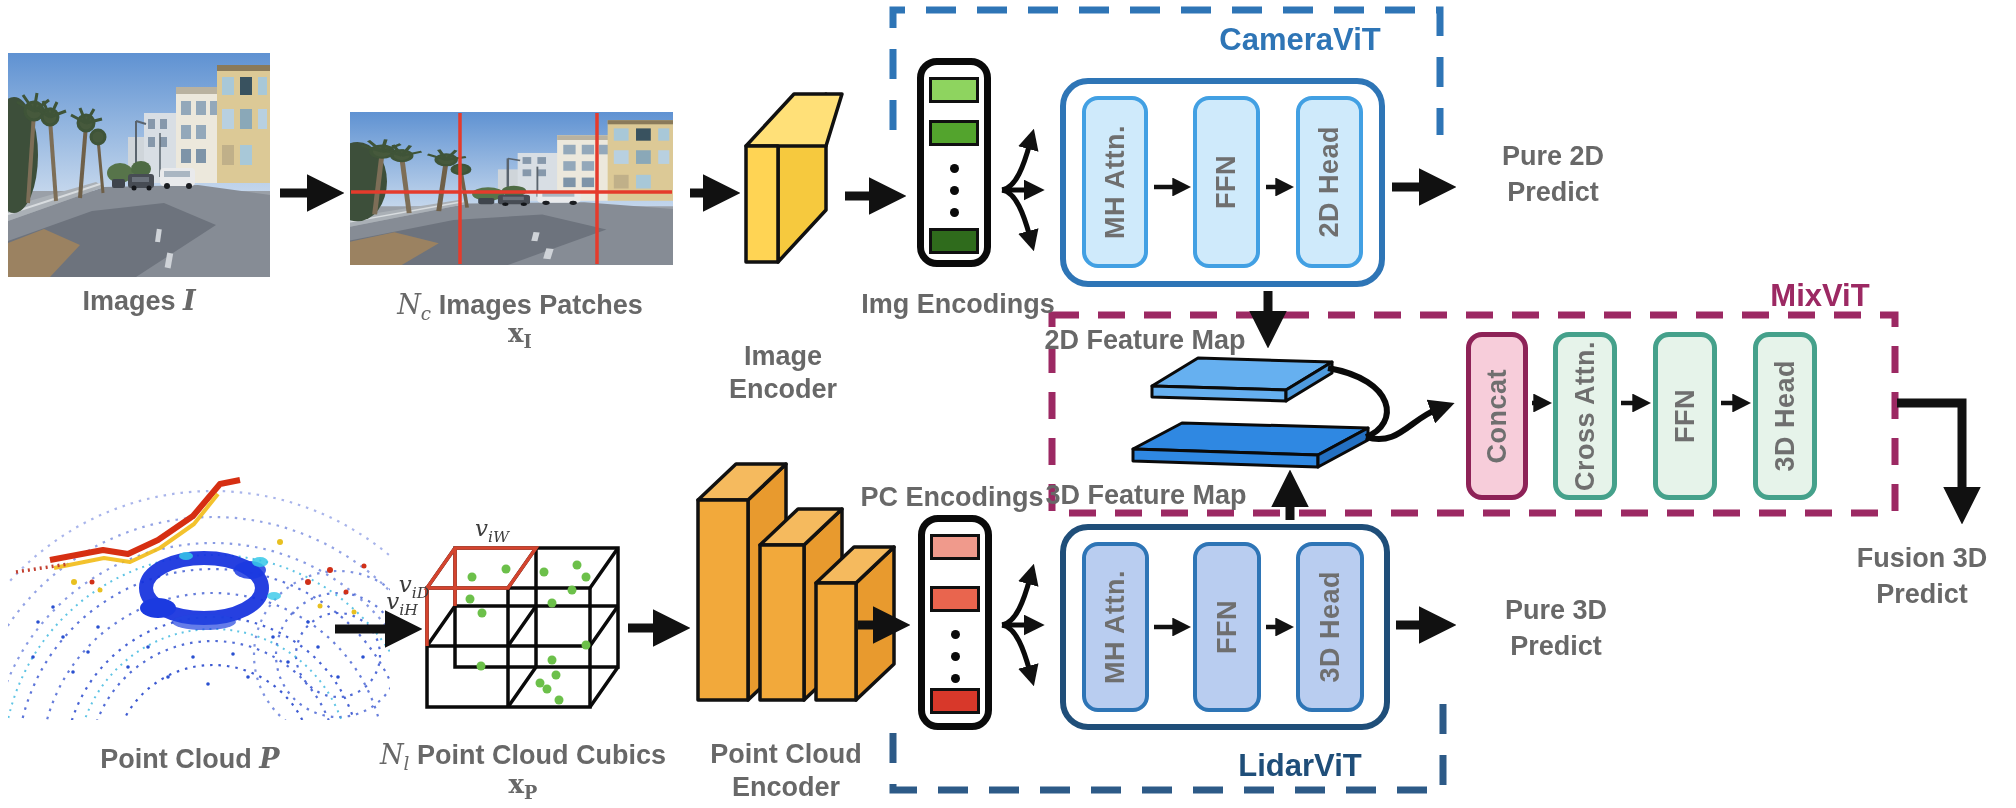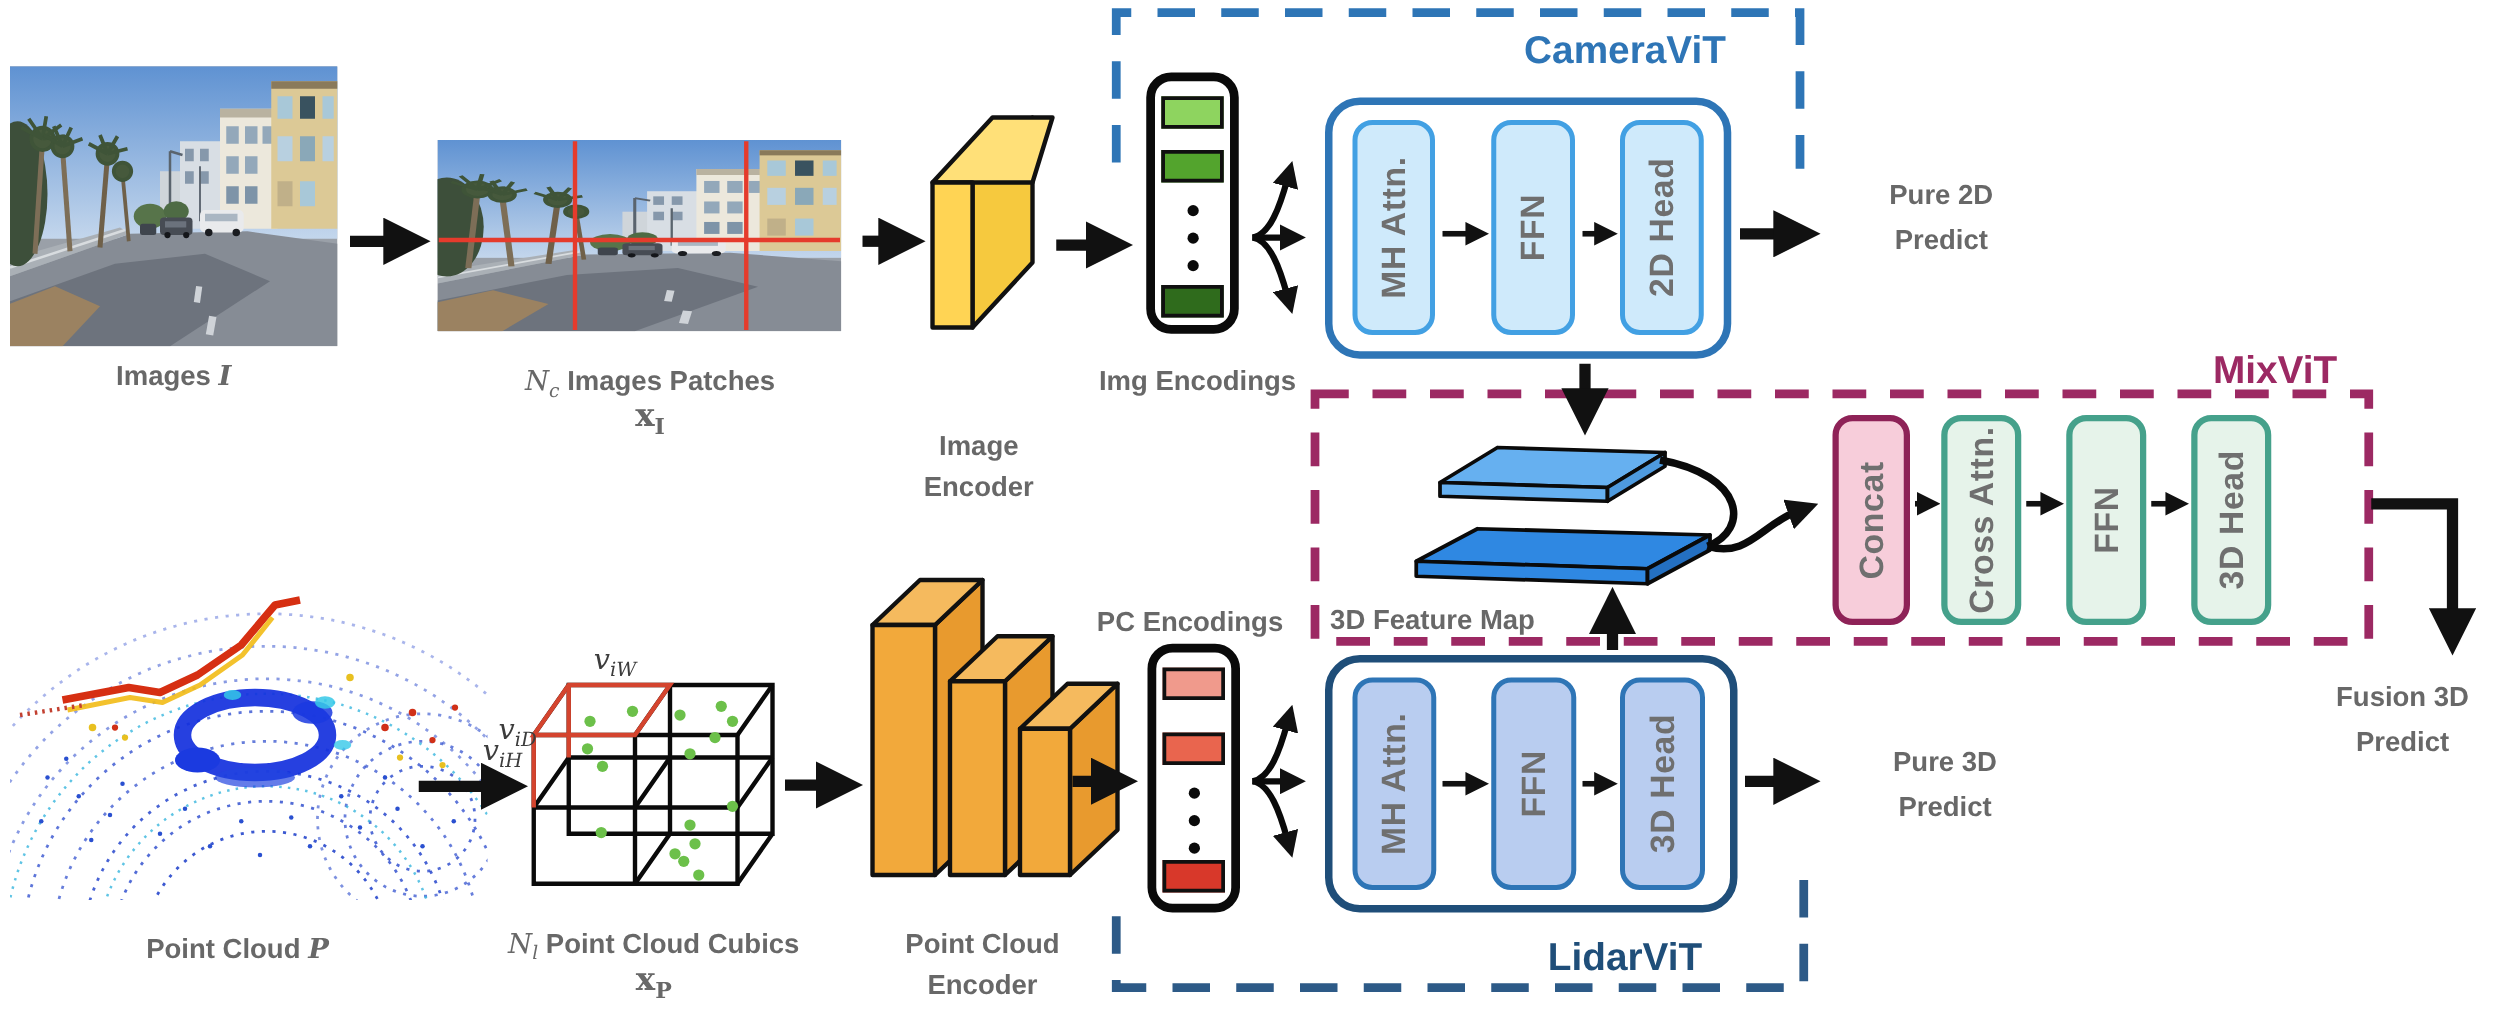--- a/index.html
+++ b/index.html
@@ -2,21 +2,21 @@
 <html style="--camera_blue: #2E75B6; --camera_block_fill: #CFEAFB; --camera_block_border: #42A0E3; --lidar_navy: #1F4E79; --lidar_block_fill: #B9CDF0; --lidar_block_border: #2E75B6; --lidar_dash: #2D5A87; --mix_maroon: #9C2963; --concat_fill: #F7CDDA; --concat_border: #8E2257; --mix_green_fill: #E6F3EA; --mix_green_border: #45A18B; --yellow_box: #FFD454; --orange_box: #F2A93B; --enc_img_light: #8ED45F; --enc_img_mid: #53A42D; --enc_img_dark: #2F6B1C; --enc_pc_light: #F09A8C; --enc_pc_mid: #E9654E; --enc_pc_dark: #D8382A; --map2d_fill: #66B0F0; --map3d_fill: #2F88E2; --label_gray: #686868; --arrow_black: #111111; --cube_red: #D4442E; --dot_green: #6CC04A; --grid_red: #E53B2C;"><head>
 <meta charset="utf-8">
 <style>
   html,body{margin:0;padding:0;background:#fff;}
   *{box-sizing:border-box;}
   .canvas{position:relative;width:2016px;height:808px;background:#fff;overflow:hidden;
           font-family:"Liberation Sans",sans-serif;}
   svg.gfx{position:absolute;left:0;top:0;}
 
   
-  .lbl{position:absolute;color:var(--label_gray,#686868);font-weight:bold;font-size:22px;
+  .lbl{position:absolute;color:var(--label_gray,#686868);font-weight:bold;font-size:27px;
        line-height:33px;text-align:center;white-space:nowrap;transform:translateX(-50%);}
   .sym{font-family:"DejaVu Serif",serif;font-style:italic;}
   .vec{font-family:"DejaVu Serif",serif;font-style:normal;}
   sub{font-size:68%;}
   .title{position:absolute;font-weight:bold;font-size:31px;white-space:nowrap;
          transform:translateX(-50%);}
   .t-cam{color:var(--camera_blue,#2E75B6);}
   .t-lidar{color:var(--lidar_navy,#1F4E79);}
   .t-mix{color:var(--mix_maroon,#9C2963);}
   .dimlbl{position:absolute;color:#3c3c3c;font-size:23px;transform:translateX(-50%);
@@ -360,20 +360,21 @@
   <div class="block b-green" style="left:1553px;top:332px;width:64px;height:168px;">
     <span class="vtext">Cross Attn.</span>
   </div>
   <div class="block b-green" style="left:1653px;top:332px;width:64px;height:168px;">
     <span class="vtext">FFN</span>
   </div>
   <div class="block b-green" style="left:1753px;top:332px;width:64px;height:168px;">
     <span class="vtext">3D Head</span>
   </div>
   <div class="title t-mix" style="left:1820px;top:278px;">MixViT</div>
+  <div class="lbl" style="left:1145px;top:324px;">2D Feature Map</div>
   <div class="lbl" style="left:1146px;top:479px;">3D Feature Map</div>
 
   <div class="lbl" style="left:139px;top:284px;">
     <span>Images</span>
     <span class="sym">I</span>
   </div>
 
   <div class="lbl" style="left:520px;top:288px;">
     <span class="sym" style="font-weight:normal;"><span>N</span><sub>c</sub></span>
     <span>Images Patches</span>

